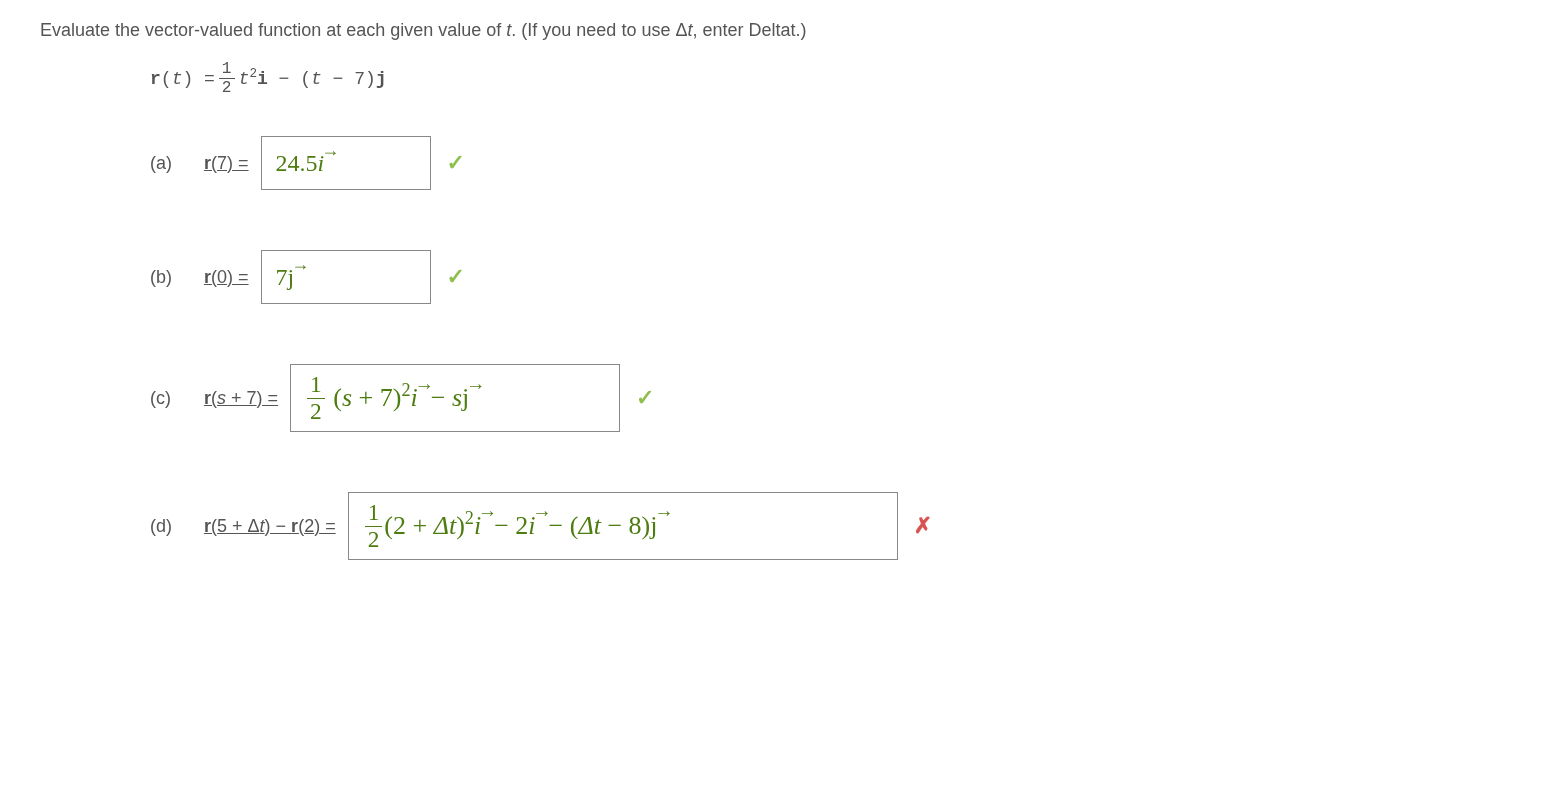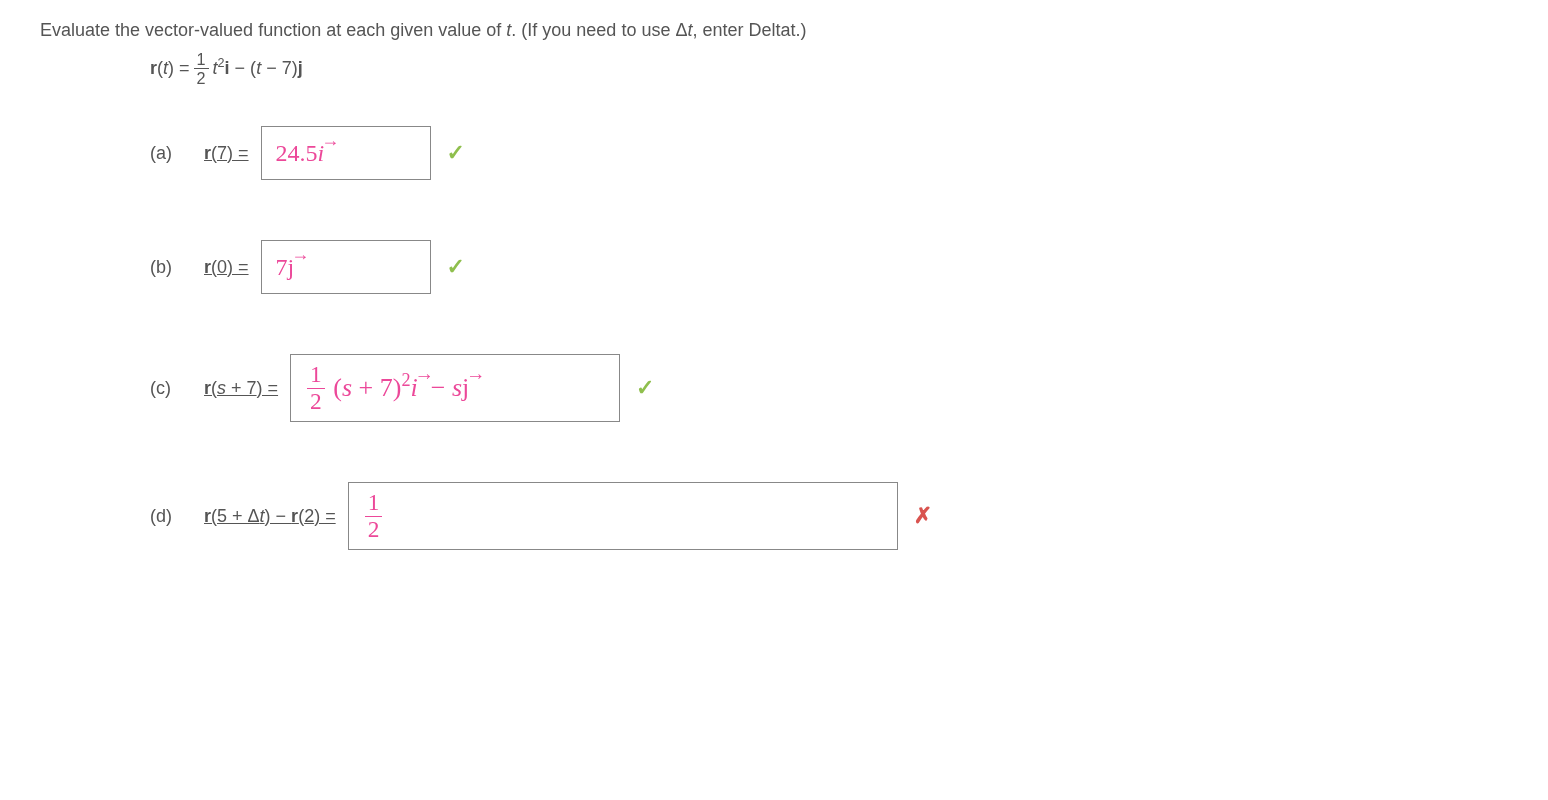--- a/index.html
+++ b/index.html
@@ -4,26 +4,26 @@
 <style>
   body {
     margin: 0;
     padding: 20px 40px;
     font-family: Verdana, Geneva, sans-serif;
     font-size: 18px;
     color: #555;
     background: #fff;
   }
   .question-text {
-    margin-bottom: 10px;
+    margin-bottom: 20px;
   }
   .function-def {
     margin-left: 110px;
     margin-bottom: 40px;
-    font-family: Liberation Sans, sans-serif;
+    font-family: Liberation Mono, monospace;
     display: flex;
     align-items: center;
     gap: 2px;
   }
   .part {
     margin-left: 110px;
     margin-bottom: 60px;
     display: flex;
     align-items: center;
   }
@@ -39,21 +39,21 @@
     text-decoration: underline;
   }
   .answer-box {
     border: 1px solid #888;
     padding: 8px 14px;
     min-height: 36px;
     display: inline-flex;
     align-items: center;
     font-family: "Times New Roman", serif;
     font-size: 24px;
-    color: #ec4899;
+    color: #4d7c0f;
     min-width: 140px;
   }
   .answer-box.wide {
     min-width: 300px;
   }
   .feedback-icon {
     margin-left: 16px;
     font-size: 22px;
     font-weight: bold;
   }
@@ -145,15 +145,16 @@
 <div class="part">
   <span class="part-label">(d)</span>
   <span class="part-prefix">
     <span class="bold">r</span>(<span>5 + Δ</span><span class="italic">t</span>) − <span class="bold">r</span>(<span>2</span>) =
   </span>
   <span class="answer-box serif big" style="min-width:520px;">
     <span class="frac">
       <span class="num">1</span>
       <span class="den">2</span>
     </span>
+    <span>(<span>2</span> + <span class="italic">Δt</span>)<sup>2</sup><span class="vec italic">i</span>&nbsp; − <span>2</span><span class="vec italic">i</span>&nbsp; − (<span class="italic">Δt</span> − <span>8</span>)<span class="vec">j</span></span>
   </span>
   <span class="feedback-icon incorrect">✗</span>
 </div>
 
 </body></html>

